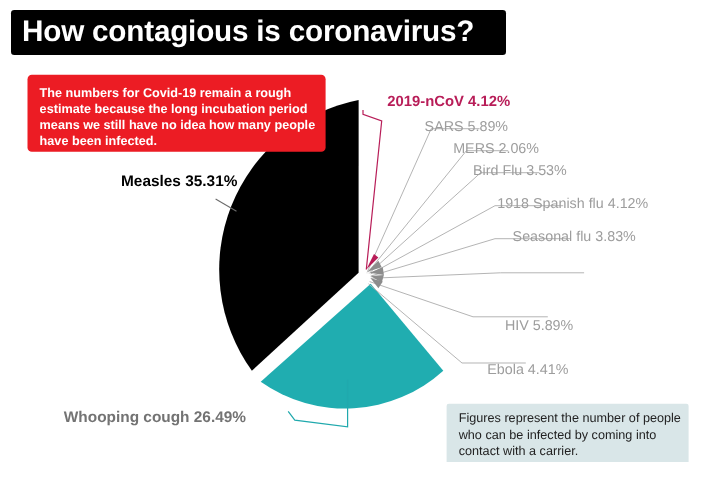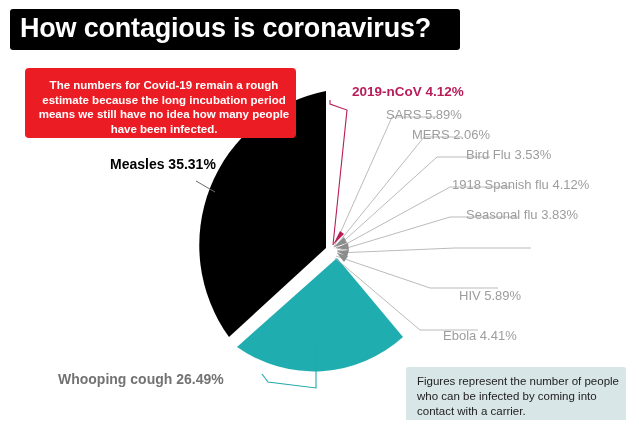--- a/index.html
+++ b/index.html
@@ -51,21 +51,20 @@
   }
   .red-box-text {
     position: absolute;
     left: 36px;
     top: 78px;
     width: 256px;
     color: #ffffff;
     font-size: 11.5px;
     font-weight: bold;
     line-height: 14.5px;
-    text-align: center;
   }
 
   
   .note-box {
     position: absolute;
     left: 406px;
     top: 367px;
     width: 220px;
     height: 63px;
     background: #d9e6e8;
@@ -149,21 +148,21 @@
 
   <div class="red-box"></div>
   <div class="red-box-text">The numbers for Covid-19 remain a rough estimate because the long incubation period means we still have no idea how many people have been infected.</div>
 
   <div class="note-box"></div>
   <div class="note-box-text">Figures represent the number of people who can be infected by coming into contact with a carrier.</div>
 
   <div class="lbl lbl-ncov" style="left:325px; top:84px;">2019-nCoV 4.12%</div>
   <div class="lbl lbl-grey" style="left:386px; top:107px;">SARS 5.89%</div>
   <div class="lbl lbl-grey" style="left:412px; top:127px;">MERS 2.06%</div>
-  <div class="lbl lbl-grey" style="left:430px; top:147px;margin-left:36px;">Bird Flu 3.53%</div>
+  <div class="lbl lbl-grey" style="left:430px; top:147px;">Bird Flu 3.53%</div>
   <div class="lbl lbl-grey" style="left:452px; top:177px;">1918 Spanish flu 4.12%</div>
   <div class="lbl lbl-grey" style="left:466px; top:207px;">Seasonal flu 3.83%</div>
   <div class="lbl lbl-grey" style="left:459px; top:288px;">HIV 5.89%</div>
   <div class="lbl lbl-grey" style="left:443px; top:328px;">Ebola 4.41%</div>
   <div class="lbl lbl-black" style="left:66px;  top:156px;padding-left:44px;">Measles 35.31%</div>
   <div class="lbl lbl-teal" style="left:58px;  top:371px;">Whooping cough 26.49%</div>
 
 </div>
 
 </body></html>

